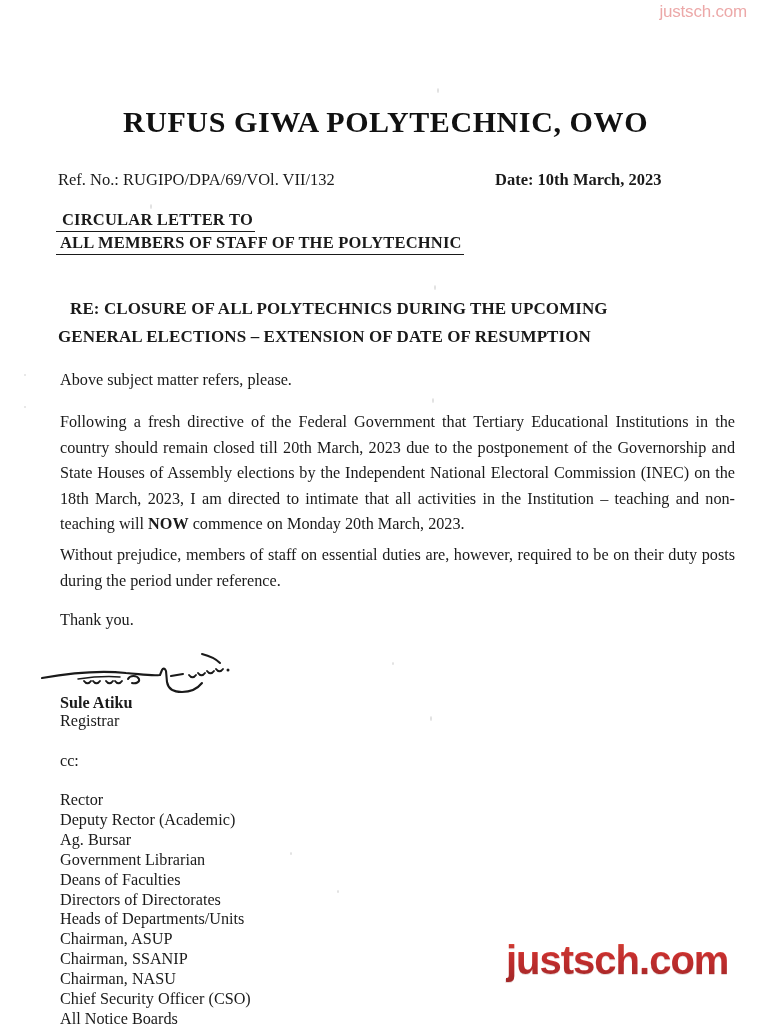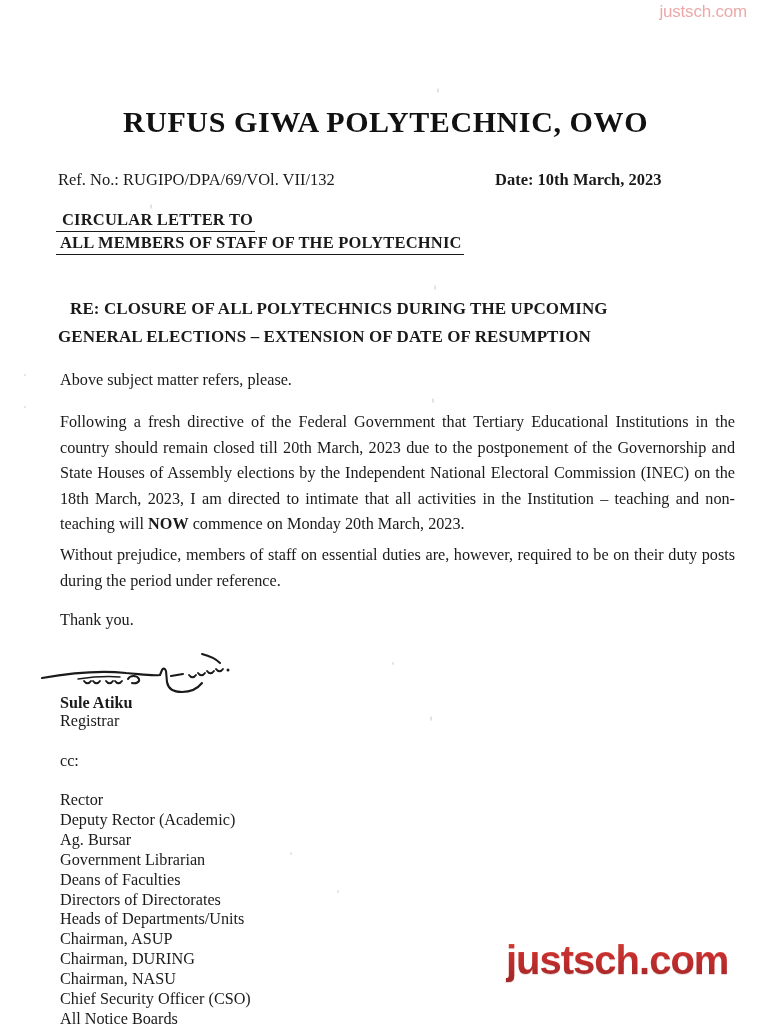--- a/index.html
+++ b/index.html
@@ -243,19 +243,19 @@
   <div class="cc-label">cc:</div>
   <ul class="cc-list">
     <li>Rector</li>
     <li>Deputy Rector (Academic)</li>
     <li>Ag. Bursar</li>
     <li>Government Librarian</li>
     <li>Deans of Faculties</li>
     <li>Directors of Directorates</li>
     <li>Heads of Departments/Units</li>
     <li>Chairman, ASUP</li>
-    <li>Chairman, DURING</li>
+    <li>Chairman, SSANIP</li>
     <li>Chairman, NASU</li>
     <li>Chief Security Officer (CSO)</li>
     <li>All Notice Boards</li>
   </ul>
 
 </div>
 
 </body></html>

